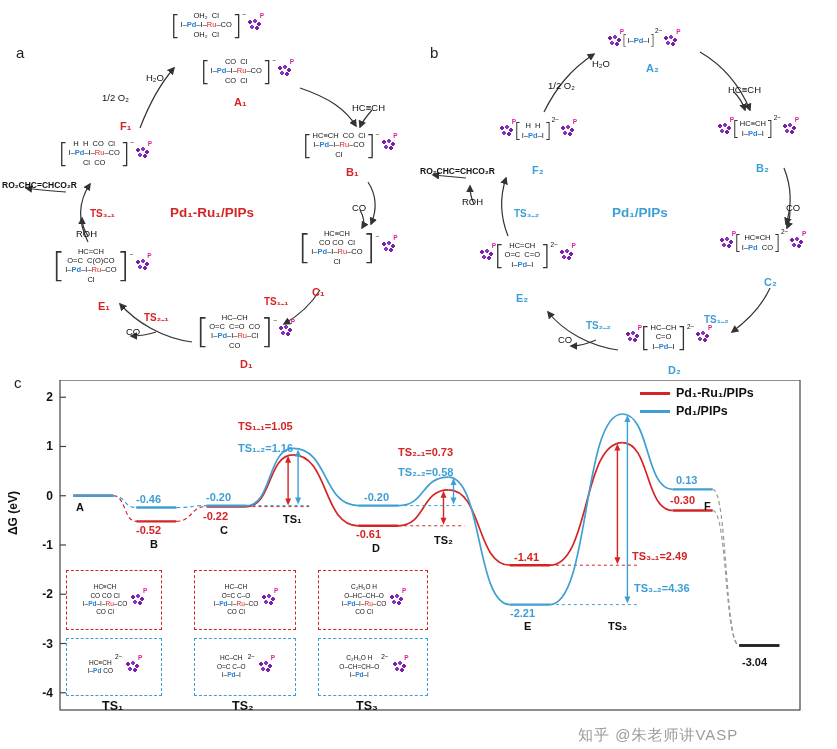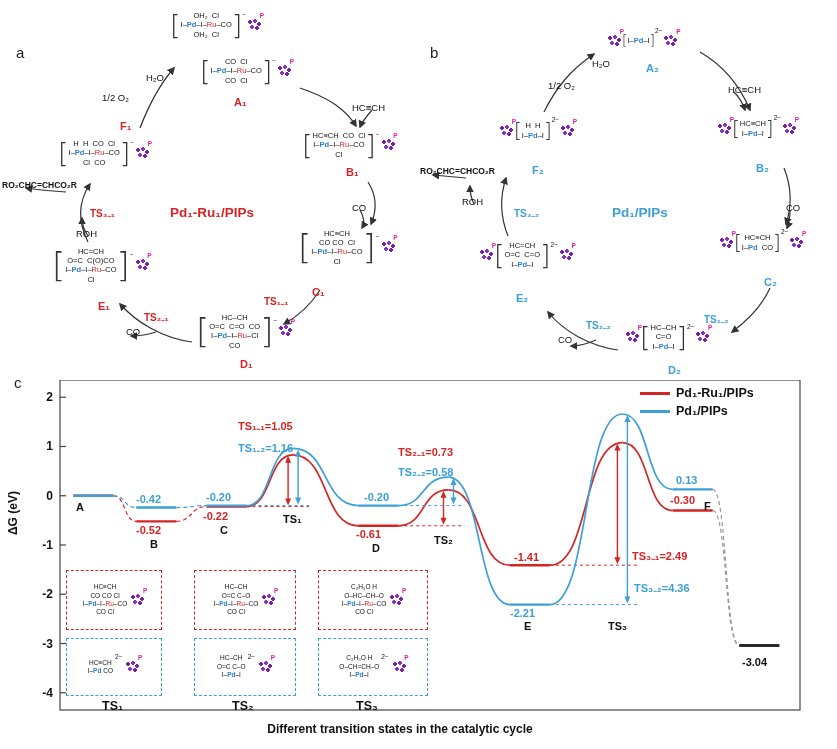--- a/index.html
+++ b/index.html
@@ -326,21 +326,21 @@
     <span class="legend-sample" style="background: rgb(61, 159, 212);"></span>
     <span>Pd₁/PIPs</span>
   </div>
 
   <span class="ann red" style="left:238px;top:418px">TS₁₋₁=1.05</span>
   <span class="ann blue" style="left:238px;top:440px">TS₁₋₂=1.16</span>
   <span class="ann red" style="left:398px;top:444px">TS₂₋₁=0.73</span>
   <span class="ann blue" style="left:398px;top:464px">TS₂₋₂=0.58</span>
   <span class="ann red" style="left:632px;top:548px">TS₃₋₁=2.49</span>
   <span class="ann blue" style="left:634px;top:580px">TS₃₋₂=4.36</span>
-  <span class="ann blue" style="left:136px;top:493px">-0.42</span>
+  <span class="ann blue" style="left:136px;top:493px">-0.46</span>
   <span class="ann red" style="left:136px;top:524px">-0.52</span>
   <span class="ann blue" style="left:206px;top:491px">-0.20</span>
   <span class="ann red" style="left:203px;top:510px">-0.22</span>
   <span class="ann blue" style="left:364px;top:491px">-0.20</span>
   <span class="ann red" style="left:356px;top:528px">-0.61</span>
   <span class="ann red" style="left:514px;top:551px">-1.41</span>
   <span class="ann blue" style="left:510px;top:607px">-2.21</span>
   <span class="ann blue" style="left:676px;top:474px">0.13</span>
   <span class="ann red" style="left:670px;top:494px">-0.30</span>
   <span class="ann black" style="left:742px;top:656px">-3.04</span>
@@ -378,14 +378,14 @@
   </div>
   <div class="tsbox bluebox" style="left:318px;top:638px;width:110px;height:58px">
     <div>C₂H₅O  H<br>O–CH=CH–O<br>I–<span class="pd">Pd</span>–I</div>
     <span class="chg">2−</span>
     <span class="pclu"></span>
   </div>
   <span class="inset-lbl" style="left:102px;top:699px">TS₁</span>
   <span class="inset-lbl" style="left:232px;top:699px">TS₂</span>
   <span class="inset-lbl" style="left:356px;top:699px">TS₃</span>
 
-  <span class="xlab">Different transition states in the catalytic cycle</span>
+  <span class="wmark">知乎 @朱老师讲VASP</span>
 </div>
 
 </body></html>

